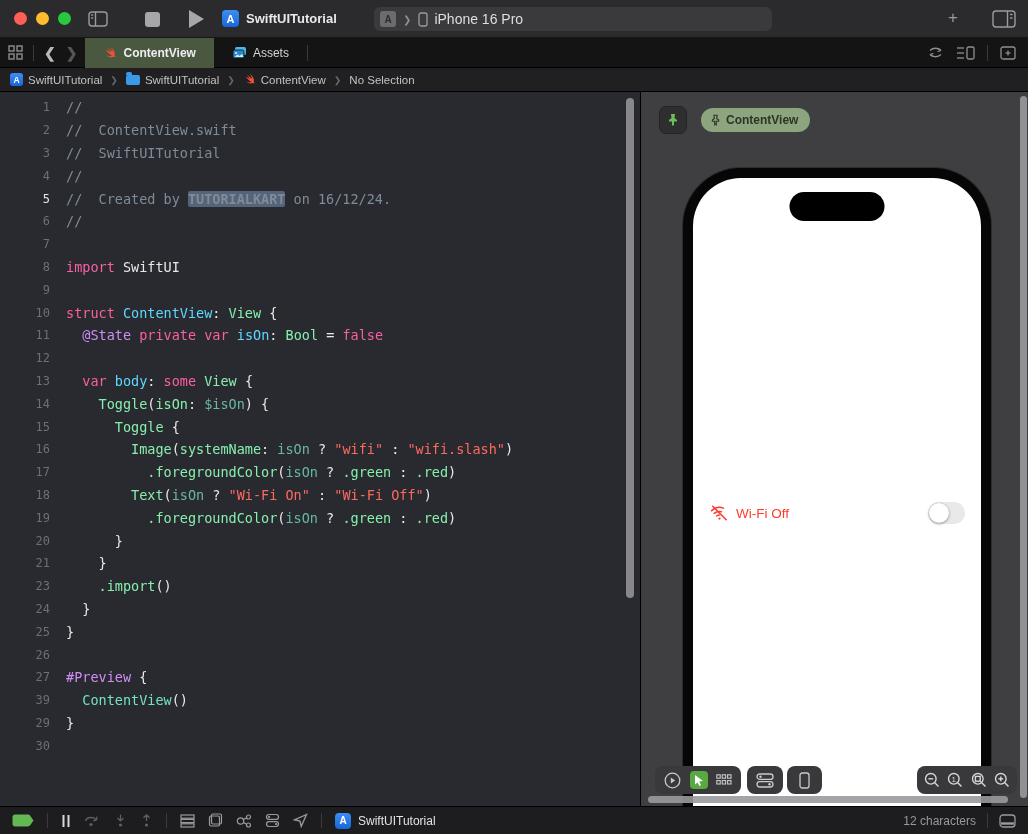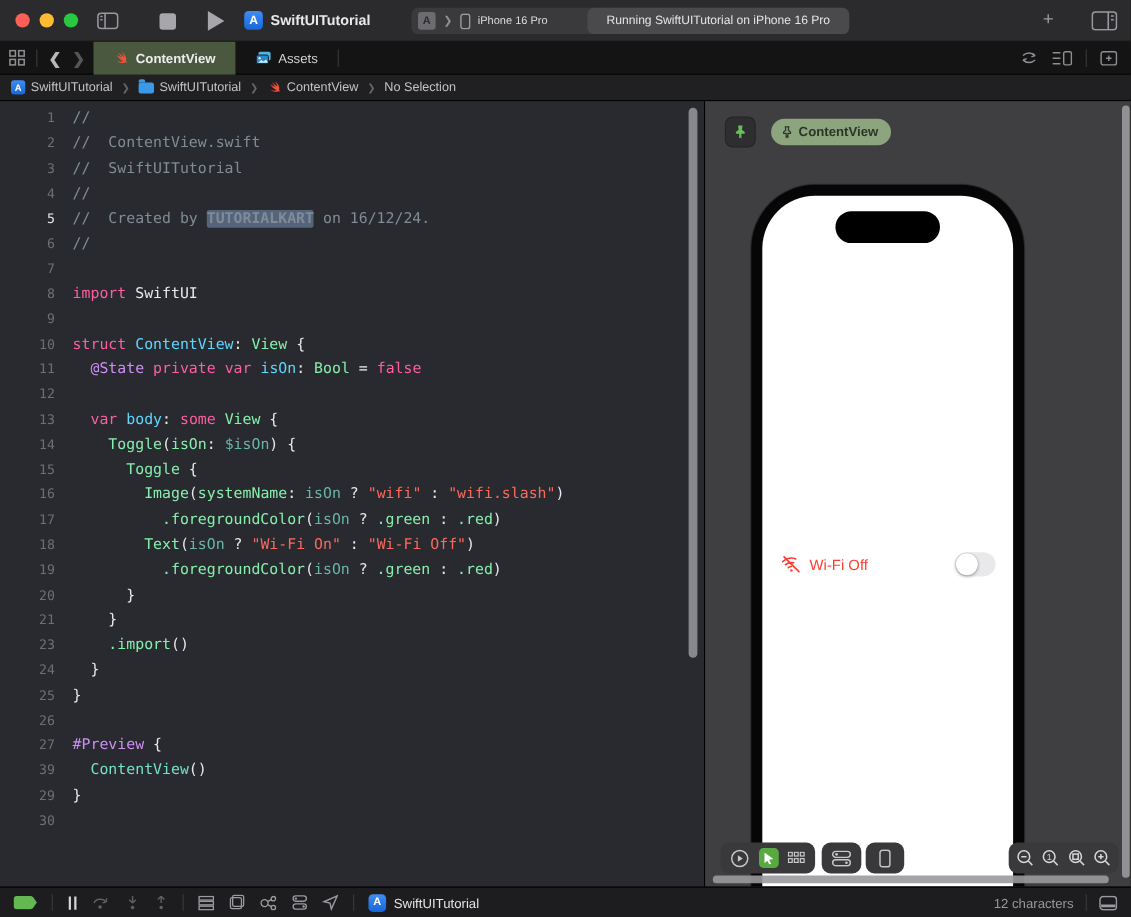--- a/index.html
+++ b/index.html
@@ -13,21 +13,21 @@
   .tl.red{ left:14px; background:#ff5f57; } .tl.yel{ left:36px; background:#febc2e; } .tl.grn{ left:58px; background:#28c840; }
   .tb-icon { position:absolute; color:#9a9aa0; }
   .stop-btn { position:absolute; left:145px; top:12px; width:15px; height:15px; background:#a6a6ab; border-radius:3px; }
   .run-btn { position:absolute; left:189px; top:10px; width:0; height:0; border-left:15px solid #a6a6ab; border-top:9px solid transparent; border-bottom:9px solid transparent; }
   .appicon { width:17px; height:17px; border-radius:4px; background:linear-gradient(180deg,#3f8cf3,#1667d9); color:#fff; font-size:11px; font-weight:bold; display:flex; align-items:center; justify-content:center; }
   .win-title-wrap { position:absolute; left:222px; top:10px; display:flex; align-items:center; gap:7px; }
   .win-title { color:#e9e9eb; font-size:13px; font-weight:bold; }
   .scheme { position:absolute; left:374px; top:7px; width:398px; height:24px; border-radius:6px; background:#3a3a3c; display:flex; align-items:center; }
   .scheme .target { width:16px; height:16px; margin-left:6px; border-radius:3px; background:#6c6c70; color:#2c2c2e; font-size:10px; font-weight:bold; display:flex; align-items:center; justify-content:center; }
   .scheme .chev { color:#8e8e93; font-size:10px; margin:0 7px; }
-  .scheme .devname { color:#dedee0; font-size:10px; margin-left:6px; }
+  .scheme .devname { color:#dedee0; font-size:14px; margin-left:6px; }
   .status-pill { position:absolute; right:0; top:0; height:24px; width:238px; border-radius:6px; background:#4a4a4c; display:flex; align-items:center; justify-content:center; color:#e4e4e6; font-size:11px; white-space:nowrap; overflow:hidden; }
   .plus-btn { position:absolute; left:948px; top:9px; font-size:17px; color:#9a9aa0; line-height:18px; }
   .inspector-btn { position:absolute; left:992px; top:10px; }
 
   
   .tabbar { position:absolute; left:0; top:38px; width:1028px; height:30px; background:#141415; border-bottom:1px solid #000; display:flex; align-items:center; }
   .tb-left { display:flex; align-items:center; gap:10px; padding-left:8px; }
   .vsep { width:1px; height:16px; background:#3a3a3c; }
   .nav-chev { font-size:14px; font-weight:bold; }
   .nav-back { color:#b9b9bd; } .nav-fwd { color:#55555a; }
@@ -53,21 +53,21 @@
   .code { padding-left:16px; }
   .ed-scrollbar { position:absolute; right:6px; top:6px; width:8px; height:500px; border-radius:4px; background:#98989c; opacity:.85; }
   .split-divider { position:absolute; left:640px; top:92px; width:1px; height:714px; background:#000; }
 
   
   .canvas { position:absolute; left:641px; top:92px; width:387px; height:714px; background:#3f3f41; overflow:hidden; }
   .pin-btn { position:absolute; left:18px; top:14px; width:28px; height:28px; border-radius:7px; background:#2e2e30; border:1px solid #242426; display:flex; align-items:center; justify-content:center; }
   .pv-badge { position:absolute; left:60px; top:16px; height:24px; border-radius:12px; background:#8ca57e; display:flex; align-items:center; gap:5px; padding:0 12px 0 9px; }
   .pv-badge .txt { color:#2c3526; font-size:12px; font-weight:bold; }
 
-  .phone { position:absolute; left:42px; top:76px; width:248px; height:660px; background:#060606; border-radius:58px 58px 0 0; box-shadow:0 0 0 1px #2c2c2e; }
+  .phone { position:absolute; left:42px; top:76px; width:308px; height:660px; background:#060606; border-radius:58px 58px 0 0; box-shadow:0 0 0 1px #2c2c2e; }
   .phone-screen { position:absolute; left:10px; top:10px; right:10px; bottom:0; background:#ffffff; border-radius:48px 48px 0 0; }
   .island { position:absolute; left:50%; transform:translateX(-50%); top:14px; width:95px; height:29px; border-radius:15px; background:#000; }
   .wifi-row { position:absolute; left:17px; right:16px; top:322px; height:26px; display:flex; align-items:center; }
   .wifi-label { font-size:13.5px; margin-left:7px; }
   .toggle { margin-left:auto; width:37px; height:22px; border-radius:11px; background:#e9e9eb; position:relative; }
   .toggle .knob { position:absolute; left:1px; top:1px; width:20px; height:20px; border-radius:50%; background:#fff; box-shadow:0 1px 3px rgba(0,0,0,.35), 0 0 1px rgba(0,0,0,.2); }
 
   .pv-group { position:absolute; height:28px; border-radius:8px; background:#39393b; display:flex; align-items:center; justify-content:space-evenly; }
   .g1 { left:14px; top:674px; width:86px; }
   .g2 { left:106px; top:674px; width:36px; }
@@ -114,21 +114,20 @@
 
     <div class="scheme">
       <span class="target">A</span>
       <span class="chev">❯</span>
       <span>
         <svg width="10" height="15" viewBox="0 0 10 15" fill="none" stroke="#9a9aa0" stroke-width="1.3">
             <rect x="1" y="1" width="8" height="13" rx="2"></rect>
           </svg>
       </span>
       <span class="devname">iPhone 16 Pro</span>
-      <div class="status-pill">Running SwiftUITutorial on iPhone 16 Pro</div>
     </div>
 
     <span class="plus-btn">+</span>
     <span class="inspector-btn">
       <svg width="24" height="18" viewBox="0 0 24 18" fill="none" stroke="#9a9aa0" stroke-width="1.4">
           <rect x="1" y="1" width="22" height="16" rx="3"></rect>
           <line x1="15.5" y1="1" x2="15.5" y2="17"></line>
           <line x1="18" y1="4.5" x2="20.5" y2="4.5"></line>
           <line x1="18" y1="8" x2="20.5" y2="8"></line>
         </svg>

